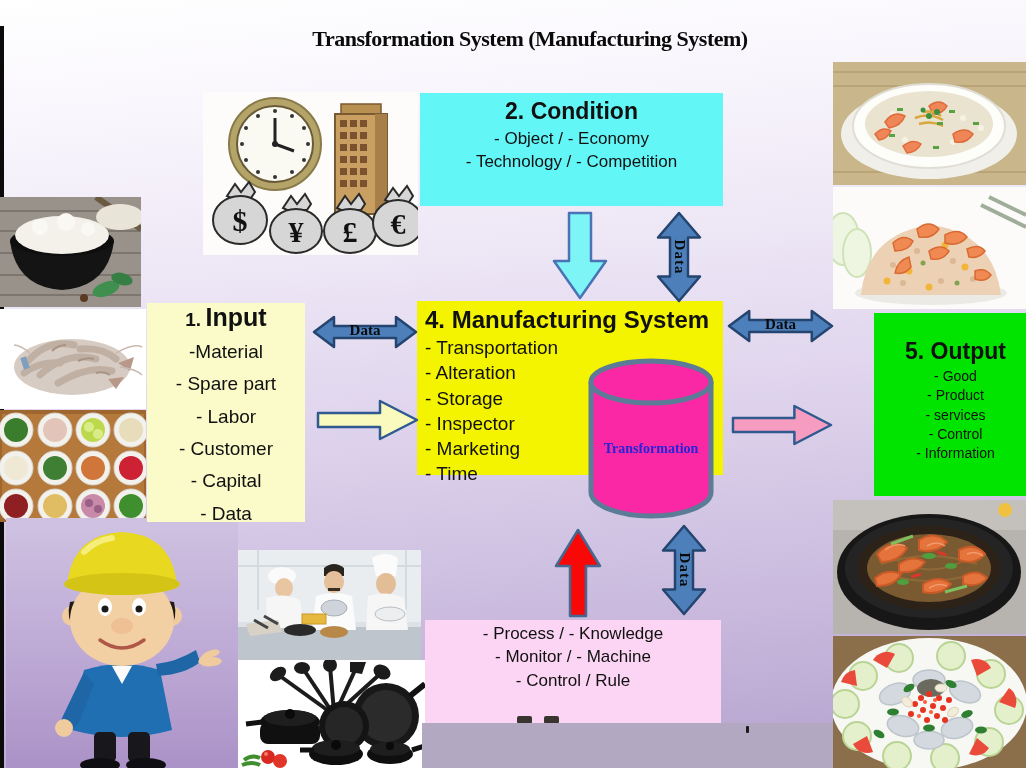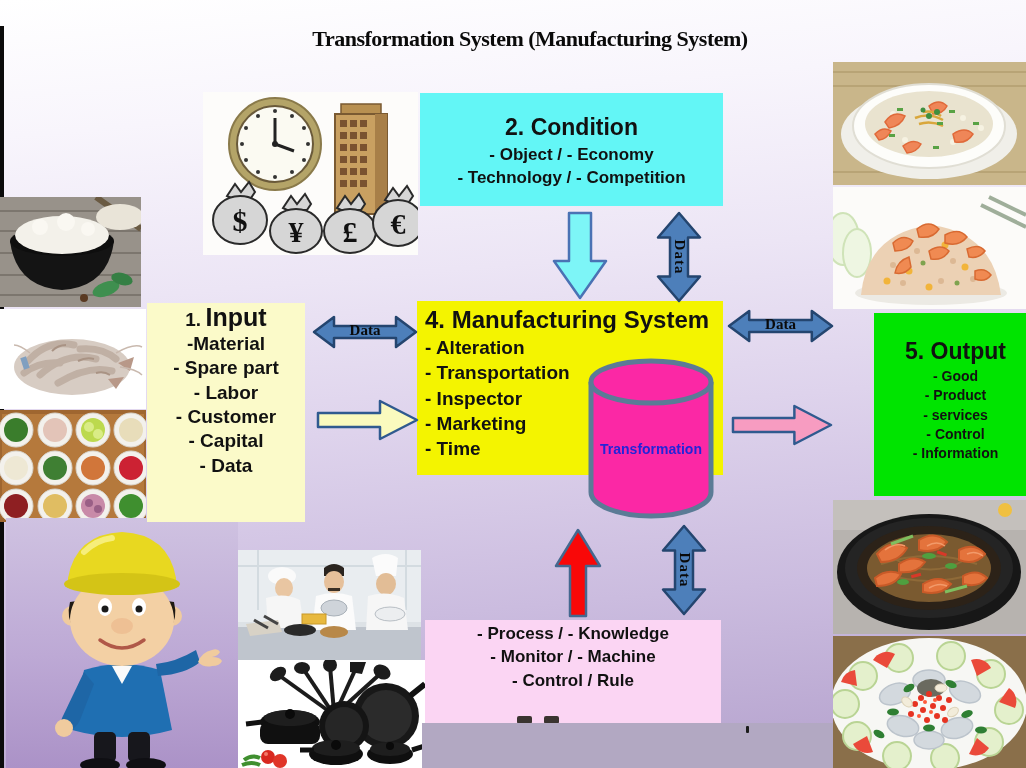--- a/index.html
+++ b/index.html
@@ -14,51 +14,51 @@
     left:120px;top:26px;width:820px;text-align:center;z-index:9;
     font-family:"Liberation Serif",serif;font-weight:bold;font-size:22px;color:#0a0a0a;
     letter-spacing:-0.5px;margin:0;
   }
   .photo{overflow:hidden;z-index:2;}
   .photo svg{display:block;width:100%;height:100%;}
   .panel-worker{left:6px;top:518px;width:232px;height:250px;z-index:2;
     background:linear-gradient(180deg,#cfc2e1 0%,#bda9d5 55%,#ab92c7 100%);}
   .panel-worker svg{display:block;width:100%;height:100%;}
   .box{z-index:3;text-align:center;color:#111;}
-  .box-condition{left:420px;top:93px;width:303px;height:113px;background:#63f6f6;padding-top:20px;box-sizing:border-box;}
+  .box-condition{left:420px;top:93px;width:303px;height:113px;background:#63f6f6;padding-top:4px;box-sizing:border-box;}
   .box-input{left:147px;top:303px;width:158px;height:219px;background:#fbfac9;padding-top:0;box-sizing:border-box;}
   .box-manufacturing{left:417px;top:301px;width:306px;height:174px;background:#f4f400;text-align:left;padding:4px 0 0 8px;box-sizing:border-box;}
   .box-output{left:874px;top:313px;width:163px;height:183px;background:#00e400;padding-top:24px;box-sizing:border-box;}
   .box-method{left:425px;top:620px;width:296px;height:112px;background:#fbd5f3;padding-top:2px;box-sizing:border-box;z-index:5;}
   .bt{font-weight:bold;font-size:23px;line-height:1.3;}
   .bt-manu{font-size:24px;line-height:1.25;}
   .bt-input .num{font-size:19px;font-weight:bold;}
   .bt-input .word{font-size:25px;font-weight:bold;}
-  .bl{font-weight:bold;font-size:17px;line-height:1.38;}
-  .bl-input{font-size:19px;line-height:1.28;}
+  .bl{font-weight:normal;font-size:17px;line-height:1.38;}
+  .bl-input{font-size:19px;line-height:1.28;margin-top:8px;}
   .bl-manu{font-size:19px;line-height:1.33;}
   .bl-output{font-size:14px;line-height:1.38;text-align:center;}
   .arrow{z-index:4;}
   .arrow svg{display:block;width:100%;height:100%;overflow:visible;}
   .a-left-data{left:312px;top:312px;width:106px;height:40px;}
   .a-left-flow{left:316px;top:397px;width:104px;height:46px;}
   .a-right-data{left:727px;top:306px;width:107px;height:40px;}
   .a-right-flow{left:731px;top:402px;width:103px;height:46px;}
   .a-top-down{left:551px;top:211px;width:58px;height:90px;}
   .a-top-data{left:655px;top:211px;width:48px;height:92px;}
   .a-bottom-up{left:553px;top:527px;width:50px;height:92px;}
   .a-bottom-data{left:660px;top:524px;width:48px;height:92px;}
   .hlabel{position:absolute;left:0;right:0;top:50%;transform:translateY(-56%);
     text-align:center;font-family:"Liberation Serif",serif;font-weight:bold;font-size:15px;color:#0a0a0a;}
   .vlabel{position:absolute;left:50%;top:50%;transform:translate(-50%,-50%) rotate(90deg);
     font-family:"Liberation Serif",serif;font-weight:bold;font-size:15px;color:#0a0a0a;white-space:nowrap;letter-spacing:1px;}
   .cylinder{left:585px;top:356px;width:132px;height:164px;z-index:4;}
   .cylinder svg{display:block;width:100%;height:100%;}
   .cyl-label{position:absolute;left:0;right:0;top:52%;text-align:center;
-    font-family:Liberation Sans, sans-serif;font-weight:bold;font-size:14px;color:#2424d8;}
+    font-family:Liberation Serif, serif;font-weight:bold;font-size:14px;color:#2424d8;}
   .gray-band{left:422px;top:723px;width:411px;height:45px;background:#b2a8c2;z-index:6;}
   .band-mark{left:746px;top:726px;width:3px;height:7px;background:#1c1c1c;border-radius:1px;z-index:7;}
   .cut-mark{width:15px;height:8px;background:#3a3430;border-radius:2px;z-index:5;}
   .ph-rice{left:0;top:197px;width:141px;height:110px;}
   .ph-shrimp{left:0;top:309px;width:146px;height:100px;}
   .ph-ingredients{left:0;top:410px;width:146px;height:112px;}
   .ph-money{left:203px;top:92px;width:215px;height:163px;}
   .ph-soup{left:833px;top:62px;width:193px;height:123px;}
   .ph-friedrice{left:833px;top:187px;width:193px;height:122px;}
   .ph-pot{left:833px;top:500px;width:193px;height:134px;}
@@ -580,22 +580,23 @@
     <div class="bl bl-input">-Material</div>
     <div class="bl bl-input">- Spare part</div>
     <div class="bl bl-input">- Labor</div>
     <div class="bl bl-input">- Customer</div>
     <div class="bl bl-input">- Capital</div>
     <div class="bl bl-input">- Data</div>
   </div>
 
   <div class="abs box box-manufacturing">
     <div class="bt bt-manu">4. Manufacturing System</div>
+    <div class="bl bl-manu">- Transportation</div>
     <div class="bl bl-manu">- Alteration</div>
-    <div class="bl bl-manu">- Transportation</div>
+    <div class="bl bl-manu">- Storage</div>
     <div class="bl bl-manu">- Inspector</div>
     <div class="bl bl-manu">- Marketing</div>
     <div class="bl bl-manu">- Time</div>
   </div>
 
   <div class="abs cylinder">
     <svg viewBox="0 0 132 164" preserveAspectRatio="none">
       <path d="M6,26 L6,136 A60,24 0 0 0 126,136 L126,26" fill="#fb28a5" stroke="#5b7b96" stroke-width="5"></path>
       <ellipse cx="66" cy="26" rx="60" ry="21" fill="#fb28a5" stroke="#5b7b96" stroke-width="5"></ellipse>
     </svg>

